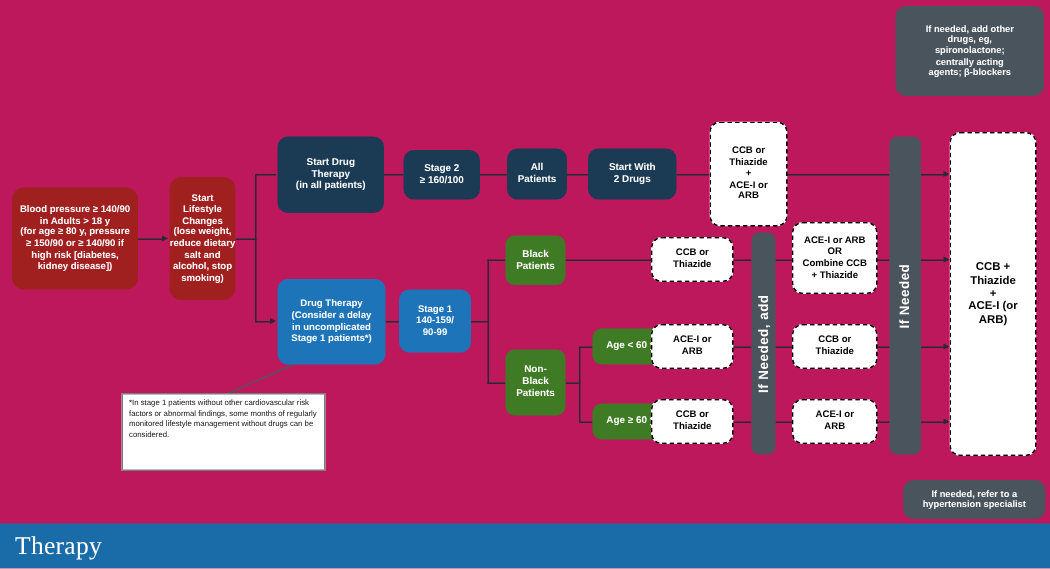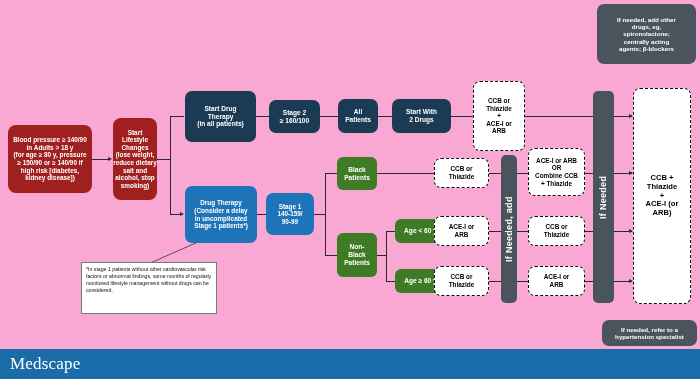--- a/index.html
+++ b/index.html
@@ -4,21 +4,21 @@
 <style>
   html, body {
     margin: 0;
     padding: 0;
     background: #ffffff;
   }
   #canvas {
     position: relative;
     width: 700px;
     height: 379px;
-    background: #f9a8d4;
+    background: #be185d;
     font-family: "Liberation Sans", sans-serif;
     overflow: hidden;
   }
   .node {
     position: absolute;
     box-sizing: border-box;
     display: flex;
     align-items: center;
     justify-content: center;
     text-align: center;
@@ -289,16 +289,16 @@
 spironolactone;
 centrally acting
 agents; β-blockers</div>
 
   <div class="node slate" style="left:602px; top:320px; width:95px; height:26px; font-size:6.2px;">If needed, refer to a
 hypertension specialist</div>
 
   <div class="note" style="left:81px; top:262px; width:136px; height:52px;">*In stage 1 patients without other cardiovascular risk factors or abnormal findings, some months of regularly monitored lifestyle management without drugs can be considered.</div>
 
   <div id="footer">
-    <span class="wordmark">Medscape</span>
+    <span class="wordmark">Therapy</span>
   </div>
 
 </div>
 
 </body></html>

